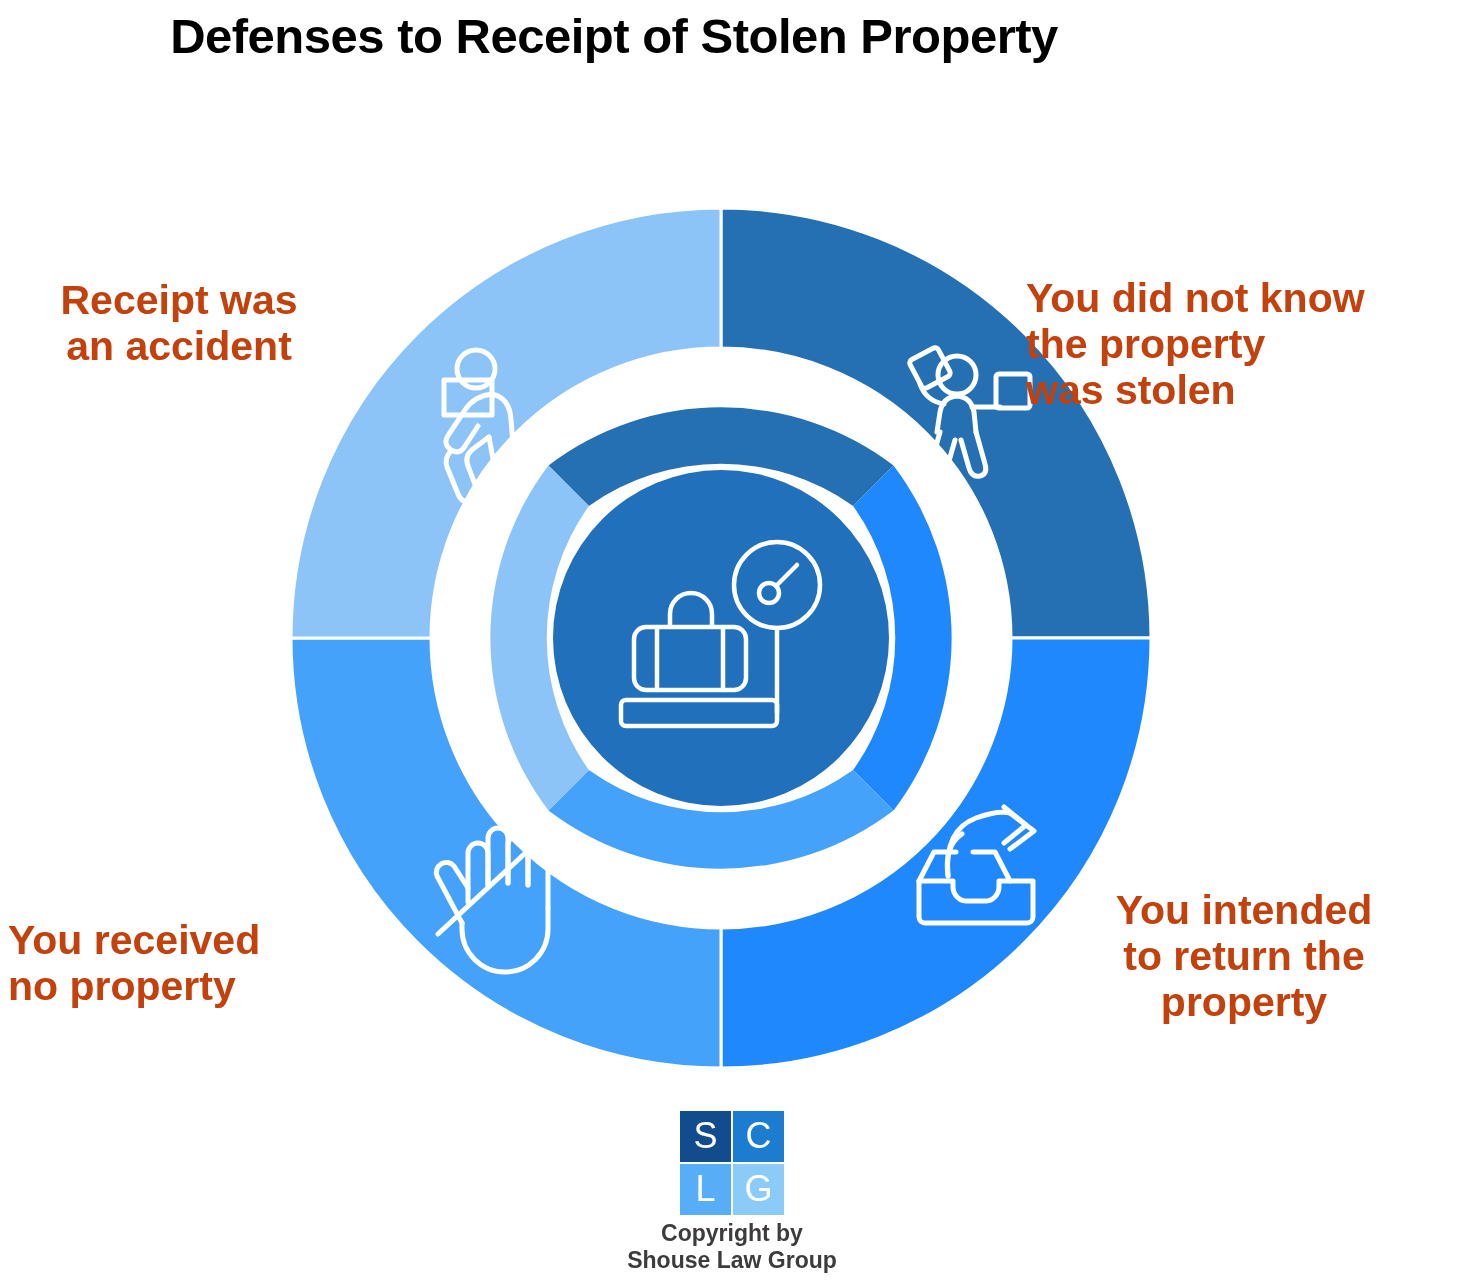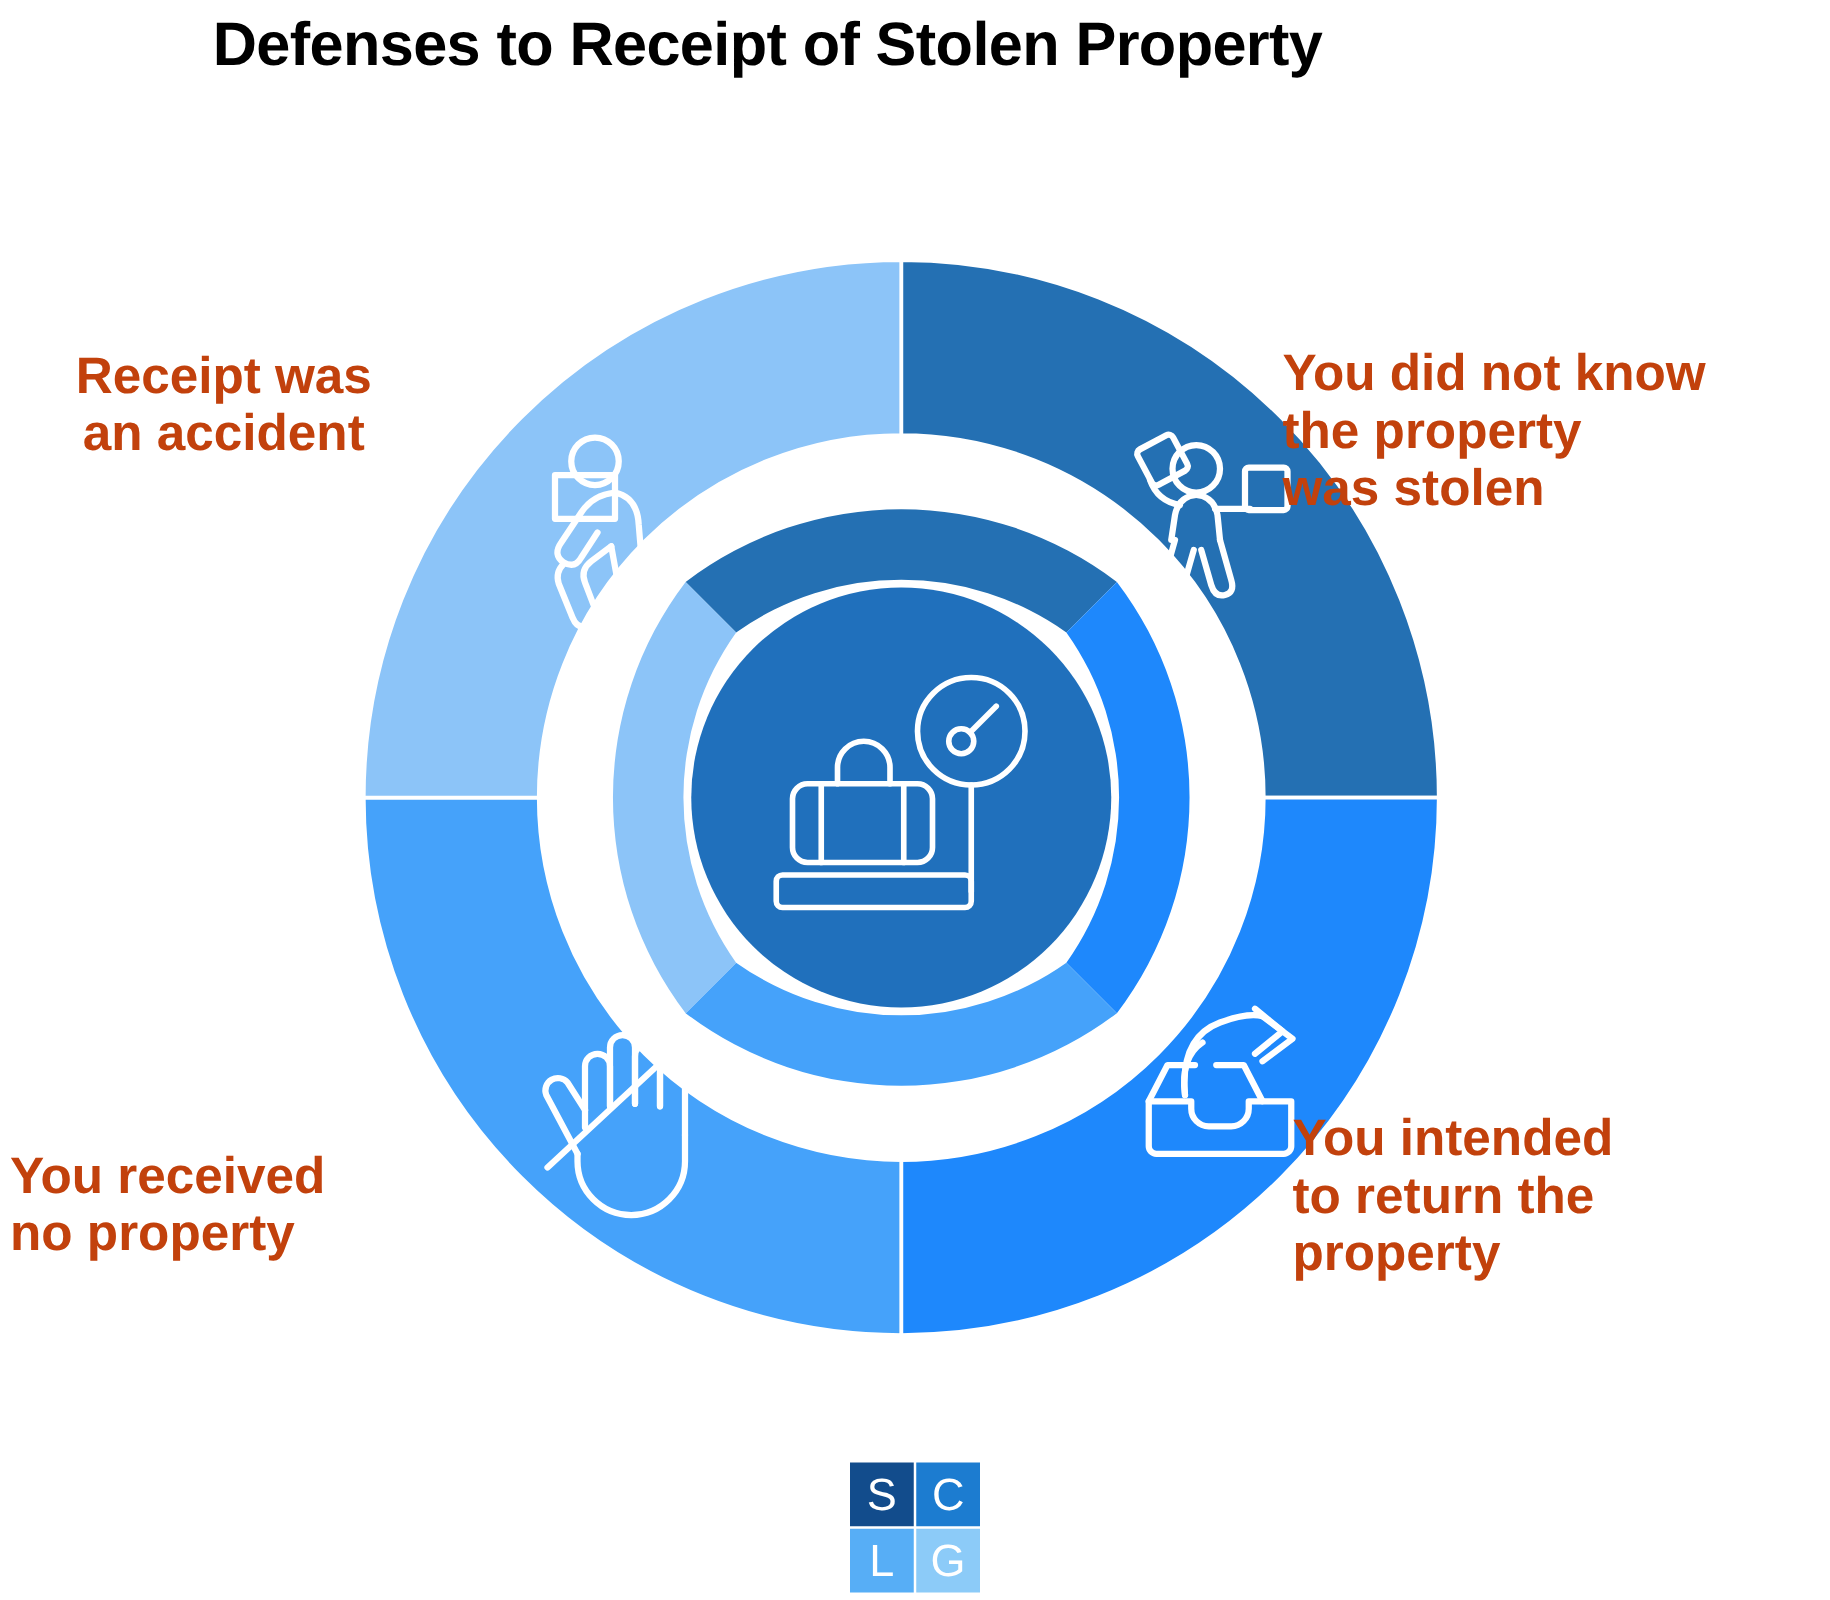--- a/index.html
+++ b/index.html
@@ -65,21 +65,21 @@
   #label-bottom-left {
     left: 8px;
     top: 918px;
     width: 340px;
     text-align: left;
   }
   #label-bottom-right {
     right: 10px;
     top: 888px;
     width: 420px;
-    text-align: left;
+    text-align: center;
   }
 
   
   #footer {
     position: absolute;
     left: 0;
     bottom: 6px;
     width: 1464px;
     display: flex;
     flex-direction: column;
@@ -223,13 +223,17 @@
 to return the
 property</div>
 
 <div id="footer">
   <div id="logo-grid">
     <div class="logo-cell" id="logo-cell-s" style="background: rgb(18, 76, 140);">S</div>
     <div class="logo-cell" id="logo-cell-c" style="background: rgb(28, 124, 208);">C</div>
     <div class="logo-cell" id="logo-cell-l" style="background: rgb(87, 174, 246);">L</div>
     <div class="logo-cell" id="logo-cell-g" style="background: rgb(140, 203, 248);">G</div>
   </div>
+  <div id="copyright">
+    <div>Copyright by</div>
+    <div>Shouse Law Group</div>
+  </div>
 </div>
 
 </body></html>

